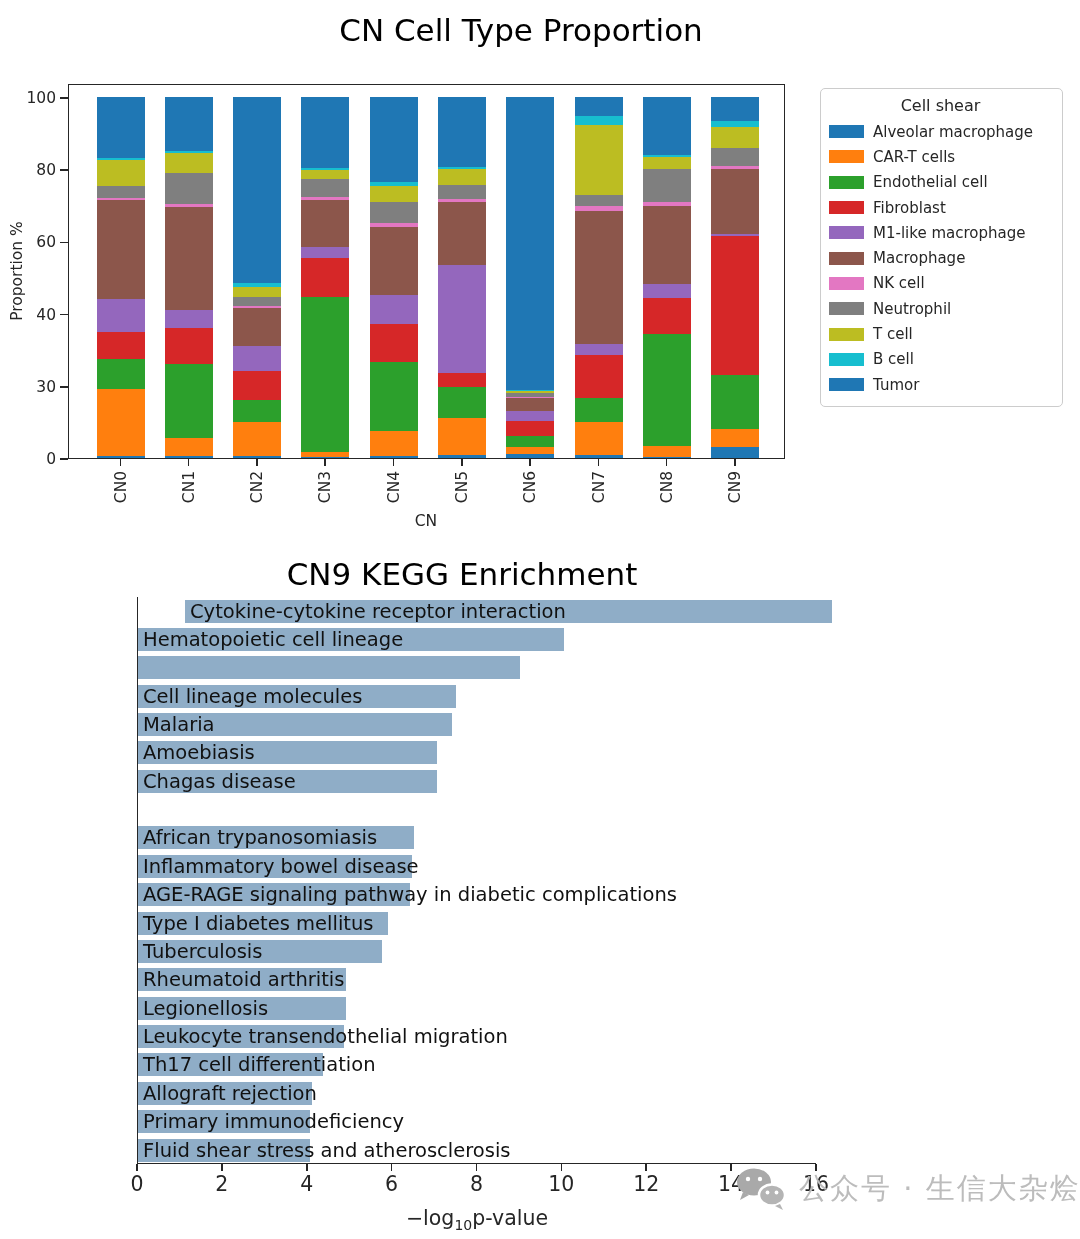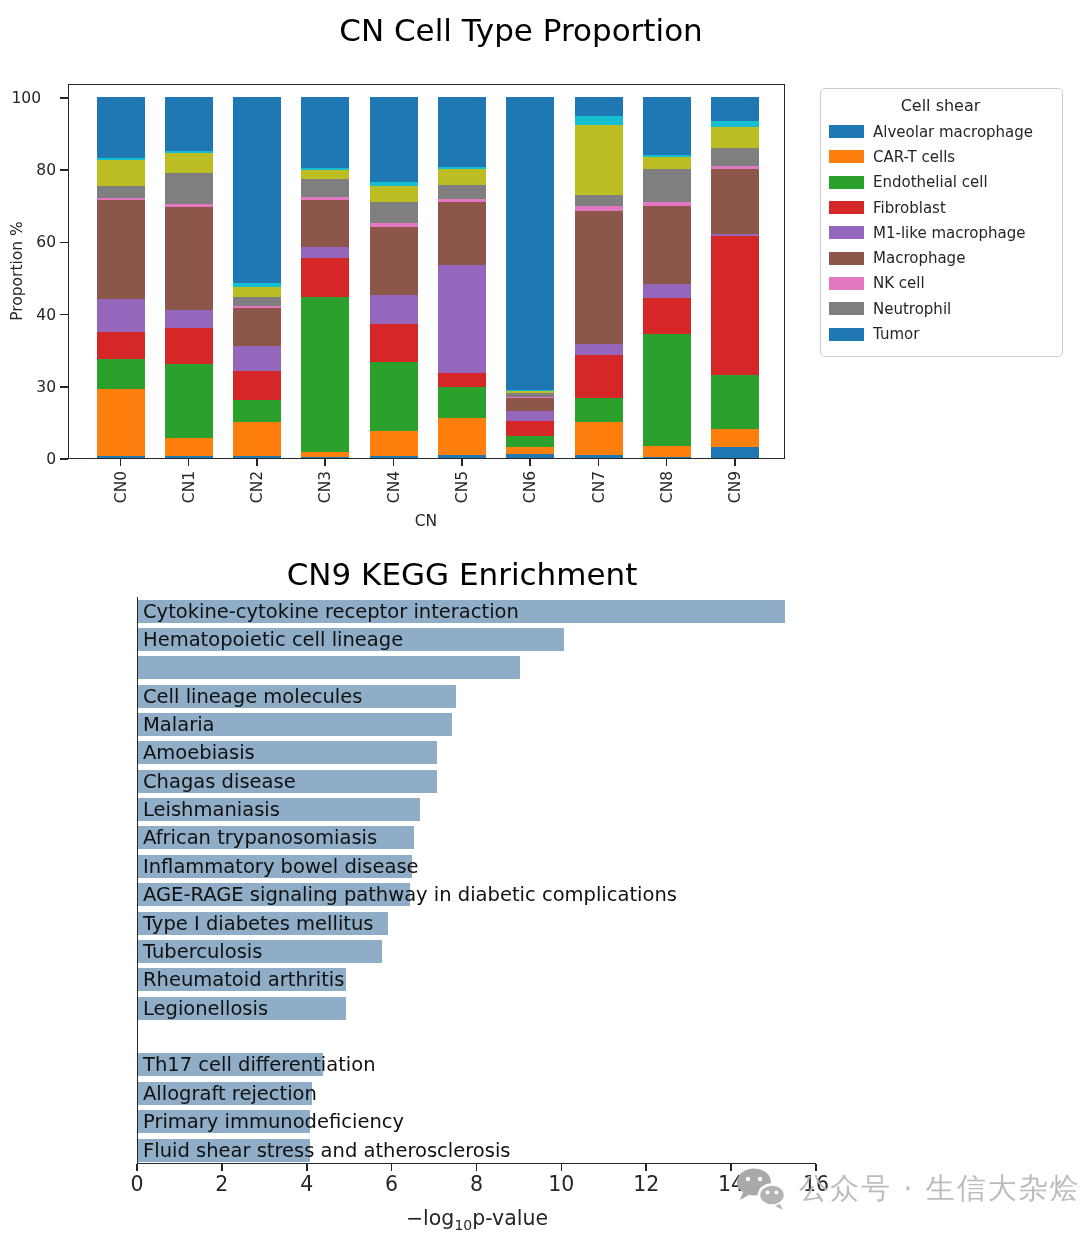--- a/index.html
+++ b/index.html
@@ -213,21 +213,21 @@
     <div class="ytick-label" style="left: 16px; top: 459px;">0</div>
     <div class="ytick-mark" style="left: 60px; top: 386.05px;"></div>
     <div class="ytick-label" style="left: 16px; top: 386.8px;">30</div>
     <div class="ytick-mark" style="left: 60px; top: 313.85px;"></div>
     <div class="ytick-label" style="left: 16px; top: 314.6px;">40</div>
     <div class="ytick-mark" style="left: 60px; top: 241.65px;"></div>
     <div class="ytick-label" style="left: 16px; top: 242.4px;">60</div>
     <div class="ytick-mark" style="left: 60px; top: 169.45px;"></div>
     <div class="ytick-label" style="left: 16px; top: 170.2px;">80</div>
     <div class="ytick-mark" style="left: 60px; top: 97.25px;"></div>
-    <div class="ytick-label" style="left: 1px; top: 98px;">100</div>
+    <div class="ytick-label" style="left: 16px; top: 98px;">100</div>
   </div>
 
 <div class="abs" id="xlabel1" style="left:426px;">CN</div>
 
 <div class="abs" id="legend">
   <div id="legend-title">Cell shear</div>
   <div id="legend-items">
       <div class="legend-item">
         <div class="legend-swatch" style="background: rgb(31, 119, 180);"></div>
         <div class="legend-label">Alveolar macrophage</div>
@@ -254,30 +254,38 @@
       </div>
       <div class="legend-item">
         <div class="legend-swatch" style="background: rgb(227, 119, 194);"></div>
         <div class="legend-label">NK cell</div>
       </div>
       <div class="legend-item">
         <div class="legend-swatch" style="background: rgb(127, 127, 127);"></div>
         <div class="legend-label">Neutrophil</div>
       </div>
       <div class="legend-item">
+        <div class="legend-swatch" style="background: rgb(188, 189, 34);"></div>
+        <div class="legend-label">T cell</div>
+      </div>
+      <div class="legend-item">
+        <div class="legend-swatch" style="background: rgb(23, 190, 207);"></div>
+        <div class="legend-label">B cell</div>
+      </div>
+      <div class="legend-item">
         <div class="legend-swatch" style="background: rgb(31, 119, 180);"></div>
         <div class="legend-label">Tumor</div>
       </div>
     </div>
 </div>
 
 <div class="abs chart-title" style="left:462px; top:556px;">CN9 KEGG Enrichment</div>
 
 <div class="abs" id="plot2">
-    <div class="kegg-row" style="top: 2.675px; width: 679px;">
+    <div class="kegg-row" style="top: 2.675px; width: 679px; margin-left: 47px;">
       <div class="kegg-bar" style="width: 647.172px; background: rgb(143, 173, 199);"></div>
       <div class="kegg-label">Cytokine-cytokine receptor interaction</div>
     </div>
     <div class="kegg-row" style="top: 31.025px; width: 679px;">
       <div class="kegg-bar" style="width: 426.497px; background: rgb(143, 173, 199);"></div>
       <div class="kegg-label">Hematopoietic cell lineage</div>
     </div>
     <div class="kegg-row" style="top: 59.375px; width: 679px;">
       <div class="kegg-bar" style="width: 381.938px; background: rgb(143, 173, 199);"></div>
     </div>
@@ -290,24 +298,20 @@
       <div class="kegg-label">Malaria</div>
     </div>
     <div class="kegg-row" style="top: 144.425px; width: 679px;">
       <div class="kegg-bar" style="width: 299.184px; background: rgb(143, 173, 199);"></div>
       <div class="kegg-label">Amoebiasis</div>
     </div>
     <div class="kegg-row" style="top: 172.775px; width: 679px;">
       <div class="kegg-bar" style="width: 299.184px; background: rgb(143, 173, 199);"></div>
       <div class="kegg-label">Chagas disease</div>
     </div>
-    <div class="kegg-row" style="top: 201.125px; width: 679px;">
-      <div class="kegg-bar" style="width: 282.209px; background: rgb(143, 173, 199);"></div>
-      <div class="kegg-label">Leishmaniasis</div>
-    </div>
     <div class="kegg-row" style="top: 229.475px; width: 679px;">
       <div class="kegg-bar" style="width: 275.844px; background: rgb(143, 173, 199);"></div>
       <div class="kegg-label">African trypanosomiasis</div>
     </div>
     <div class="kegg-row" style="top: 257.825px; width: 679px;">
       <div class="kegg-bar" style="width: 273.722px; background: rgb(143, 173, 199);"></div>
       <div class="kegg-label">Inflammatory bowel disease</div>
     </div>
     <div class="kegg-row" style="top: 286.175px; width: 679px;">
       <div class="kegg-bar" style="width: 271.6px; background: rgb(143, 173, 199);"></div>
@@ -321,20 +325,24 @@
       <div class="kegg-bar" style="width: 244.016px; background: rgb(143, 173, 199);"></div>
       <div class="kegg-label">Tuberculosis</div>
     </div>
     <div class="kegg-row" style="top: 399.575px; width: 679px;">
       <div class="kegg-bar" style="width: 207.944px; background: rgb(143, 173, 199);"></div>
       <div class="kegg-label">Legionellosis</div>
     </div>
     <div class="kegg-row" style="top: 371.225px; width: 679px;">
       <div class="kegg-bar" style="width: 207.944px; background: rgb(143, 173, 199);"></div>
       <div class="kegg-label">Rheumatoid arthritis</div>
+    </div>
+    <div class="kegg-row" style="top: 427.925px; width: 679px;">
+      <div class="kegg-bar" style="width: 205.822px; background: rgb(143, 173, 199);"></div>
+      <div class="kegg-label">Leukocyte transendothelial migration</div>
     </div>
     <div class="kegg-row" style="top: 456.275px; width: 679px;">
       <div class="kegg-bar" style="width: 184.603px; background: rgb(143, 173, 199);"></div>
       <div class="kegg-label">Th17 cell differentiation</div>
     </div>
     <div class="kegg-row" style="top: 484.625px; width: 679px;">
       <div class="kegg-bar" style="width: 173.994px; background: rgb(143, 173, 199);"></div>
       <div class="kegg-label">Allograft rejection</div>
     </div>
     <div class="kegg-row" style="top: 512.975px; width: 679px;">

